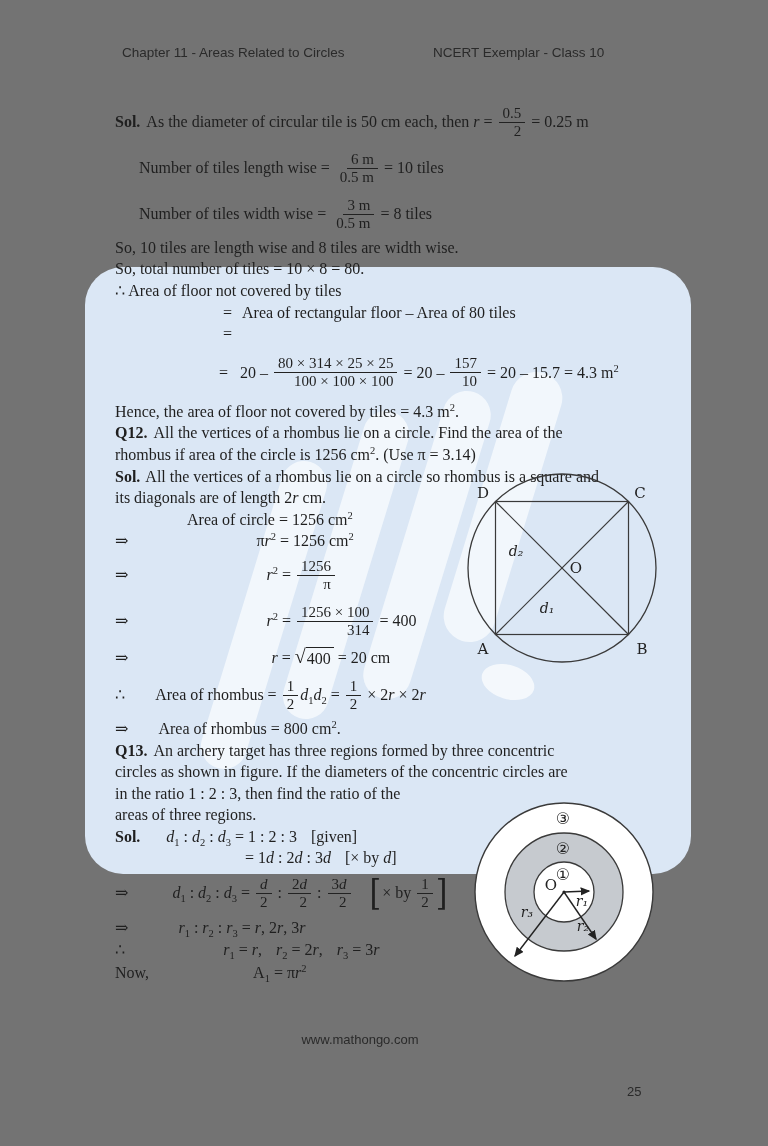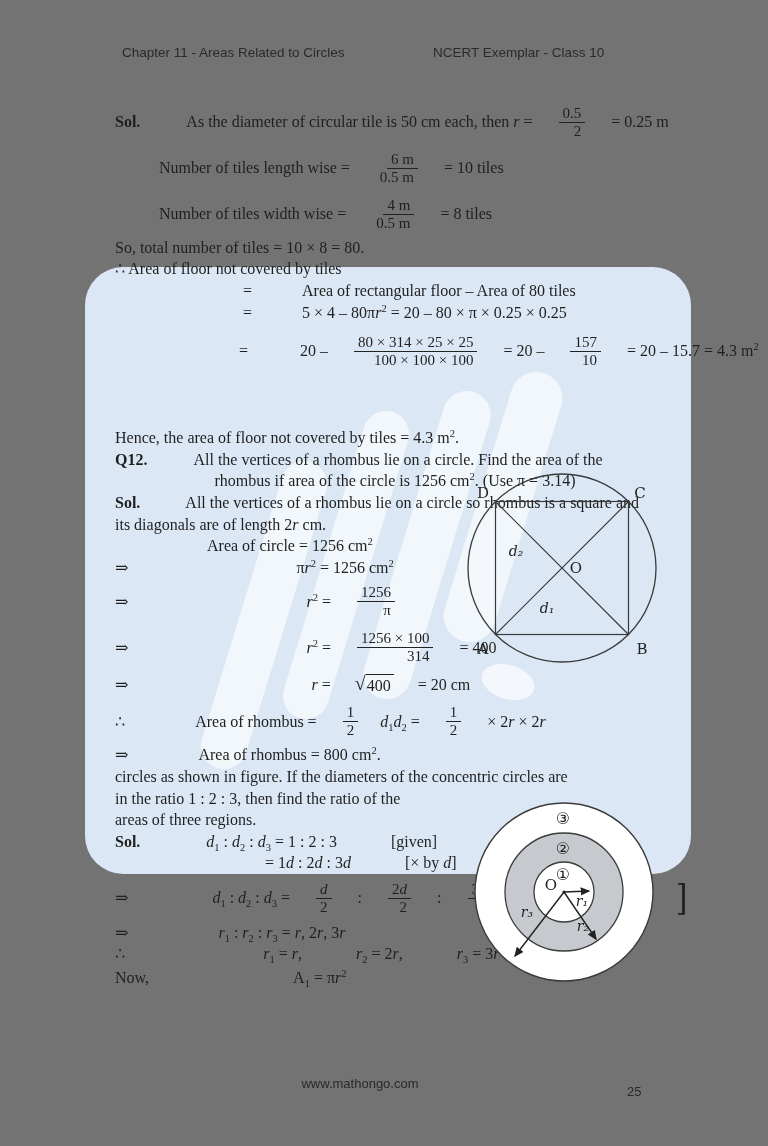--- a/index.html
+++ b/index.html
@@ -12,25 +12,25 @@
   .st1{left:156px;top:188px;width:46px;height:320px;transform:rotate(17deg);}
   .st2{left:238px;top:138px;width:46px;height:320px;transform:rotate(17deg);}
   .st3{left:318px;top:118px;width:48px;height:320px;transform:rotate(17deg);}
   .st4{left:392px;top:100px;width:52px;height:280px;transform:rotate(17deg);}
   .wdot{position:absolute;left:396px;top:398px;width:54px;height:34px;border-radius:50%;
         background:#f4f8fc;transform:rotate(17deg);}
   
   .hdr span,.ftr span{font-family:"Liberation Sans","DejaVu Sans",sans-serif;color:#2a2a2a;}
   .hdr-left{position:absolute;left:122px;top:45px;font-size:13.5px;}
   .hdr-right{position:absolute;left:433px;top:45px;font-size:13.5px;}
-  .ftr-url{position:absolute;left:150px;top:1076px;width:420px;text-align:center;font-size:13px;color:#333;}
+  .ftr-url{position:absolute;left:150px;top:1032px;width:420px;text-align:center;font-size:13px;color:#333;}
   .ftr-page{position:absolute;left:627px;top:1084px;font-size:13px;color:#333;}
   
   .content{position:absolute;left:115px;top:99px;width:560px;z-index:2;}
-  .mline{display:flex;align-items:center;min-height:21.6px;font-size:16px;line-height:20px;white-space:nowrap;gap:20px;}
+  .mline{display:flex;align-items:center;min-height:21.6px;font-size:16px;line-height:20px;white-space:nowrap;}
   .run{white-space:pre;}
   .run i{font-style:italic;}
   sup,sub{font-size:10.5px;line-height:0;}
   .sp{display:inline-block;height:1px;flex:0 0 auto;}
   .frac{display:inline-flex;flex-direction:column;align-items:flex-end;font-size:15px;line-height:17px;
         margin:0 2px;flex:0 0 auto;}
   .frac .num{padding:0 4px;border-bottom:1.4px solid #222;white-space:pre;}
   .frac .den{padding:0 4px;white-space:pre;}
   .sqrt{display:inline-flex;align-items:flex-start;flex:0 0 auto;}
   .sqrt .rad{font-size:20px;line-height:19px;}
@@ -80,68 +80,70 @@
         <span class="frac">
           <span class="num">6 m</span>
           <span class="den">0.5 m</span>
         </span>
         <span class="run"> = 10 tiles</span>
       </div>
       <div class="mline" style="min-height: 46px;">
         <span class="sp" style="width: 24px;"></span>
         <span class="run">Number of tiles width wise = </span>
         <span class="frac">
-          <span class="num">4 m</span>
+          <span class="num">3 m</span>
           <span class="den">0.5 m</span>
         </span>
         <span class="run"> = 8 tiles</span>
+      </div>
+      <div class="mline" style="min-height: 21.6px;">
+        <span class="run">So, 10 tiles are length wise and 8 tiles are width wise.</span>
       </div>
       <div class="mline" style="min-height: 21.6px;">
         <span class="run">So, total number of tiles = 10 × 8 = 80.</span>
       </div>
       <div class="mline" style="min-height: 21.6px;">
         <span class="run">∴ Area of floor not covered by tiles</span>
       </div>
       <div class="mline" style="min-height: 21.6px;">
         <span class="sp" style="width: 108px;"></span>
         <span class="run">=</span>
         <span class="sp" style="width: 10px;"></span>
         <span class="run">Area of rectangular floor – Area of 80 tiles</span>
       </div>
       <div class="mline" style="min-height: 21.6px;">
         <span class="sp" style="width: 108px;"></span>
         <span class="run">=</span>
         <span class="sp" style="width: 10px;"></span>
-        <span class="run">5 × 4 – 80π<i>r</i><sup>2</sup> = 20 – 80 × π × 0.25 × 0.25</span>
       </div>
       <div class="mline" style="min-height: 56px;">
         <span class="sp" style="width: 104px;"></span>
         <span class="run">=</span>
         <span class="sp" style="width: 12px;"></span>
         <span class="run">20 – </span>
         <span class="frac">
           <span class="num">80 × 314 × 25 × 25</span>
           <span class="den">100 × 100 × 100</span>
         </span>
         <span class="run"> = 20 – </span>
         <span class="frac">
           <span class="num">157</span>
           <span class="den">10</span>
         </span>
         <span class="run"> = 20 – 15.7 = 4.3 m<sup>2</sup></span>
       </div>
-      <div class="mline" style="min-height: 21.6px; margin-top: 48px;">
+      <div class="mline" style="min-height: 21.6px;">
         <span class="run">Hence, the area of floor not covered by tiles = 4.3 m<sup>2</sup>.</span>
       </div>
       <div class="mline" style="min-height: 21.6px;">
         <b class="run">Q12.</b>
         <span class="sp" style="width: 6px;"></span>
         <span class="run">All the vertices of a rhombus lie on a circle. Find the area of the</span>
       </div>
-      <div class="mline" style="min-height: 21.6px; justify-content: center;">
+      <div class="mline" style="min-height: 21.6px;">
         <span class="run">rhombus if area of the circle is 1256 cm<sup>2</sup>. (Use π = 3.14)</span>
       </div>
       <div class="mline" style="min-height: 21.6px;">
         <b class="run">Sol.</b>
         <span class="sp" style="width: 5px;"></span>
         <span class="run">All the vertices of a rhombus lie on a circle so rhombus is a square and</span>
       </div>
       <div class="mline" style="min-height: 21.6px;">
         <span class="run">its diagonals are of length 2<i>r</i> cm.</span>
       </div>
@@ -195,20 +197,25 @@
         <span class="frac">
           <span class="num">1</span>
           <span class="den">2</span>
         </span>
         <span class="run"> × 2<i>r</i> × 2<i>r</i></span>
       </div>
       <div class="mline" style="min-height: 21.6px;">
         <span class="run">⇒</span>
         <span class="sp" style="width: 30px;"></span>
         <span class="run">Area of rhombus = 800 cm<sup>2</sup>.</span>
+      </div>
+      <div class="mline" style="min-height: 21.6px;">
+        <b class="run">Q13.</b>
+        <span class="sp" style="width: 6px;"></span>
+        <span class="run">An archery target has three regions formed by three concentric</span>
       </div>
       <div class="mline" style="min-height: 21.6px;">
         <span class="run">circles as shown in figure. If the diameters of the concentric circles are</span>
       </div>
       <div class="mline" style="min-height: 21.6px;">
         <span class="run">in the ratio 1 : 2 : 3, then find the ratio of the</span>
       </div>
       <div class="mline" style="min-height: 21.6px;">
         <span class="run">areas of three regions.</span>
       </div>

